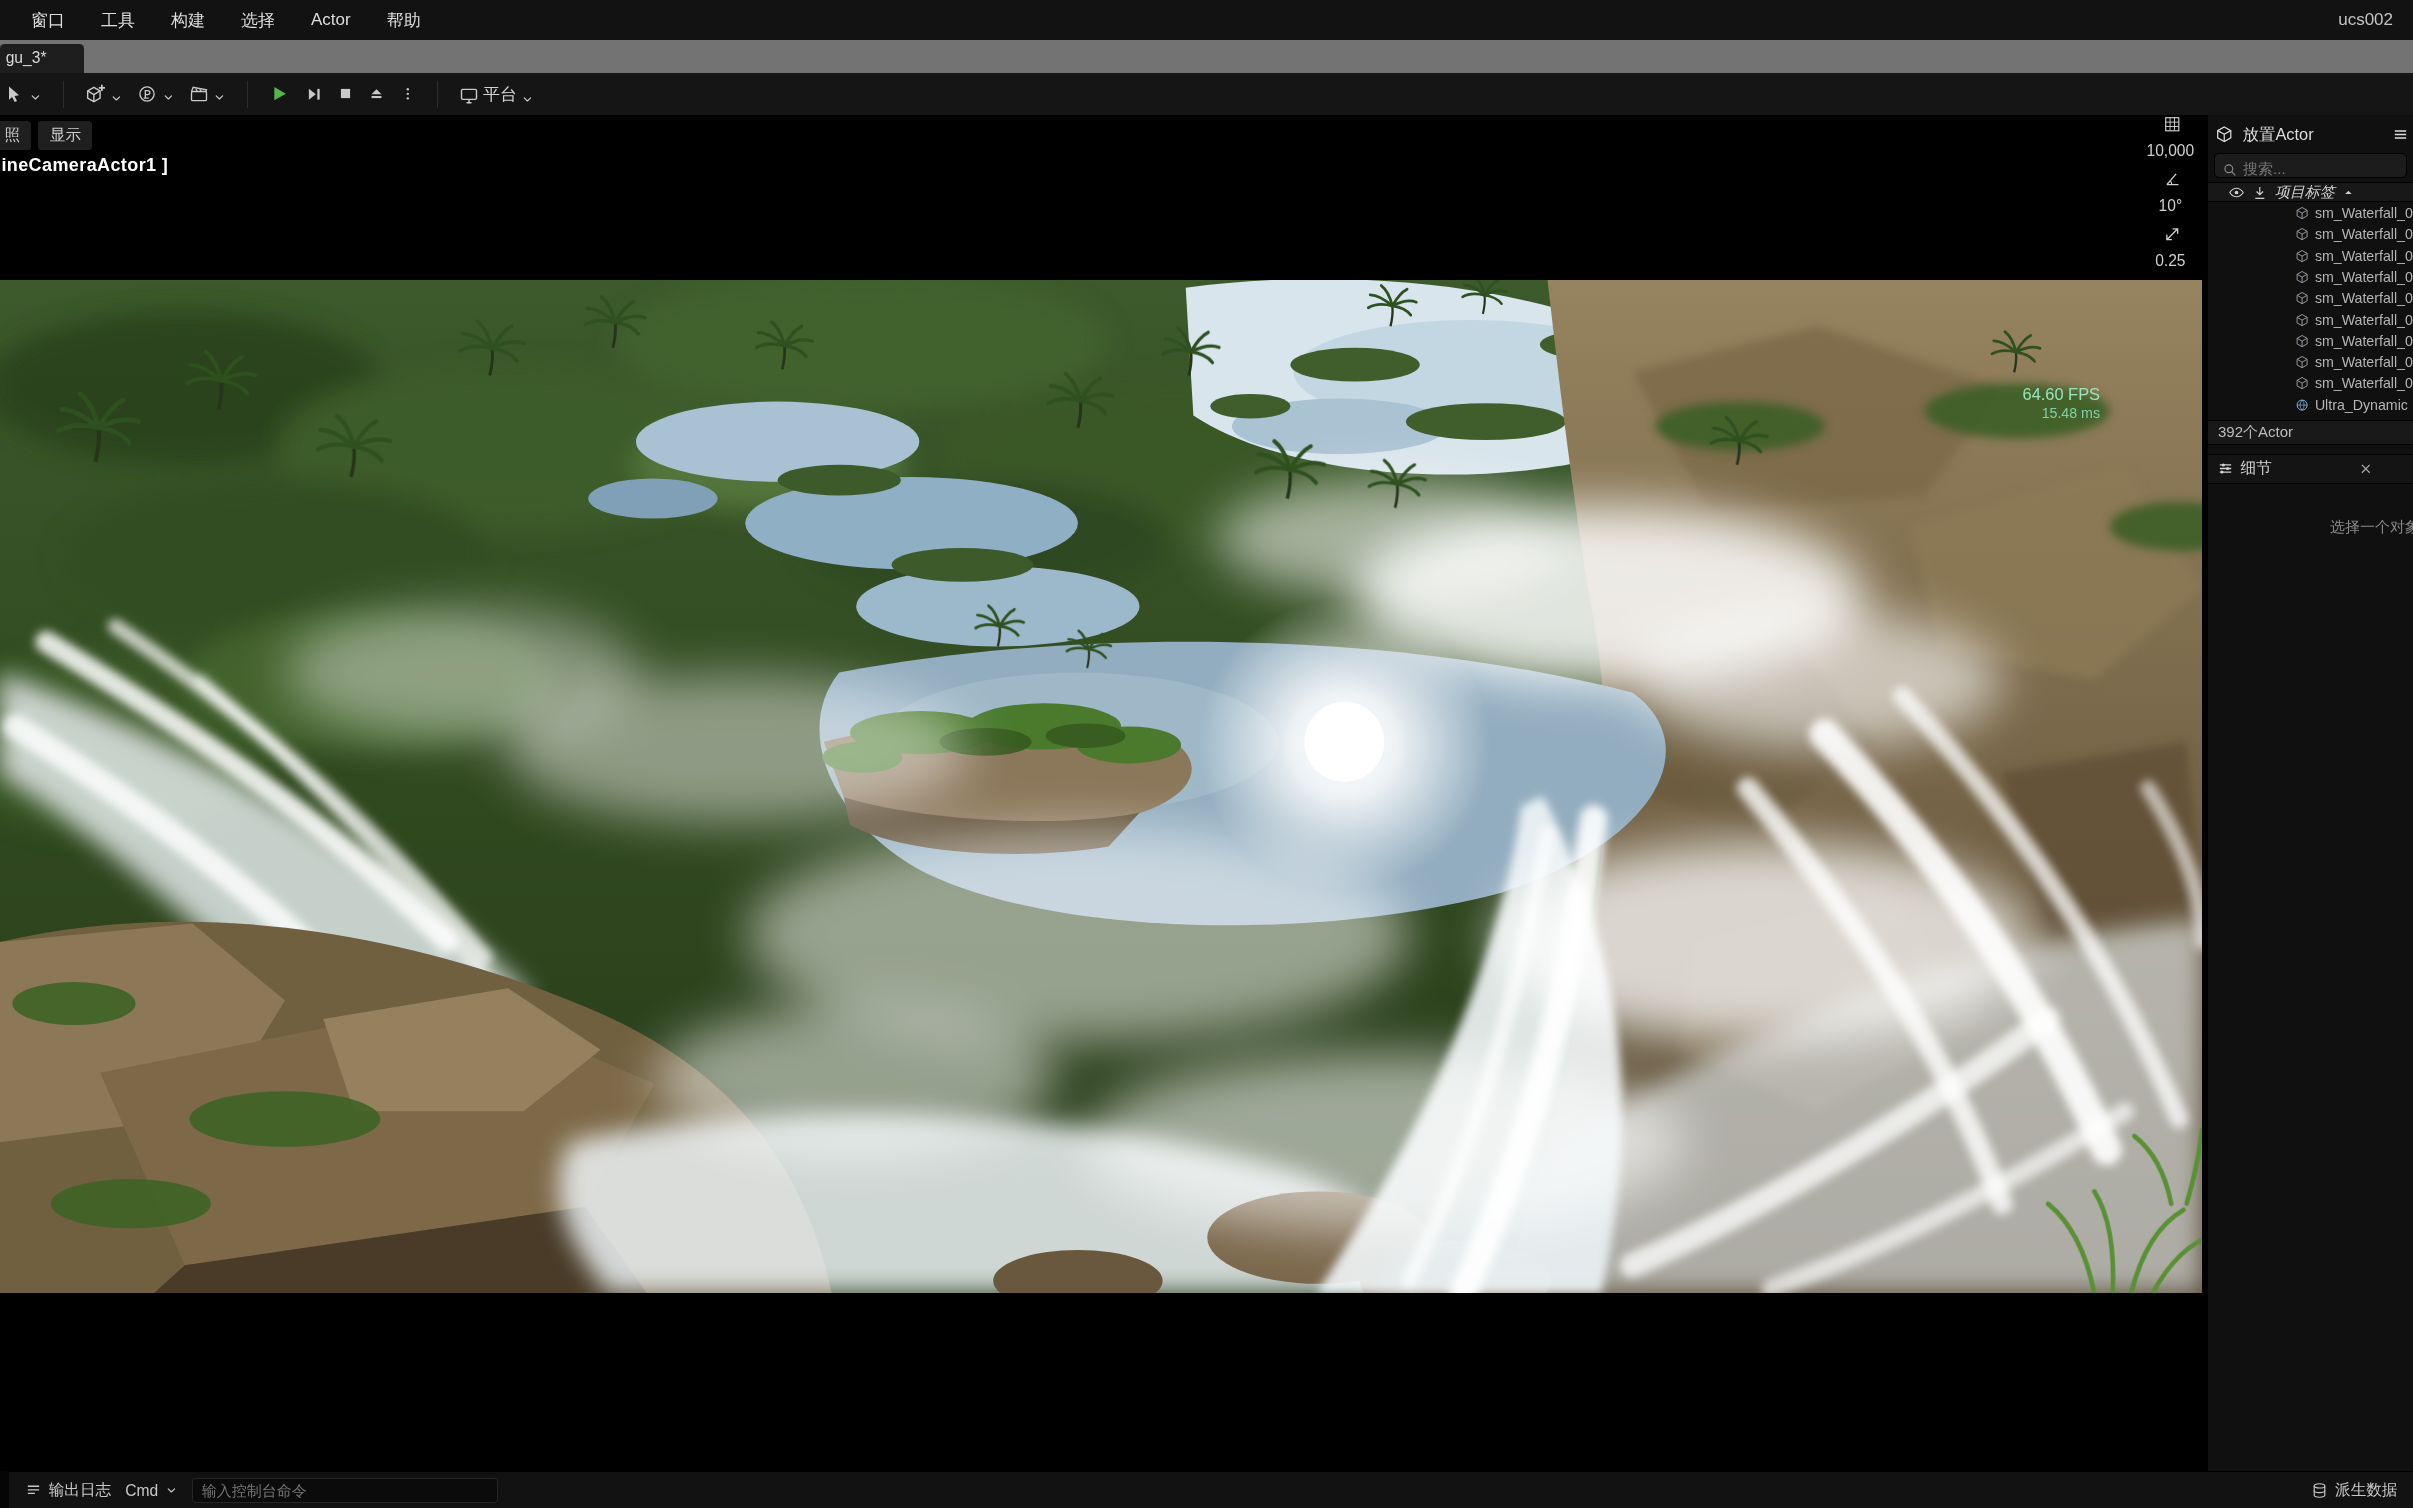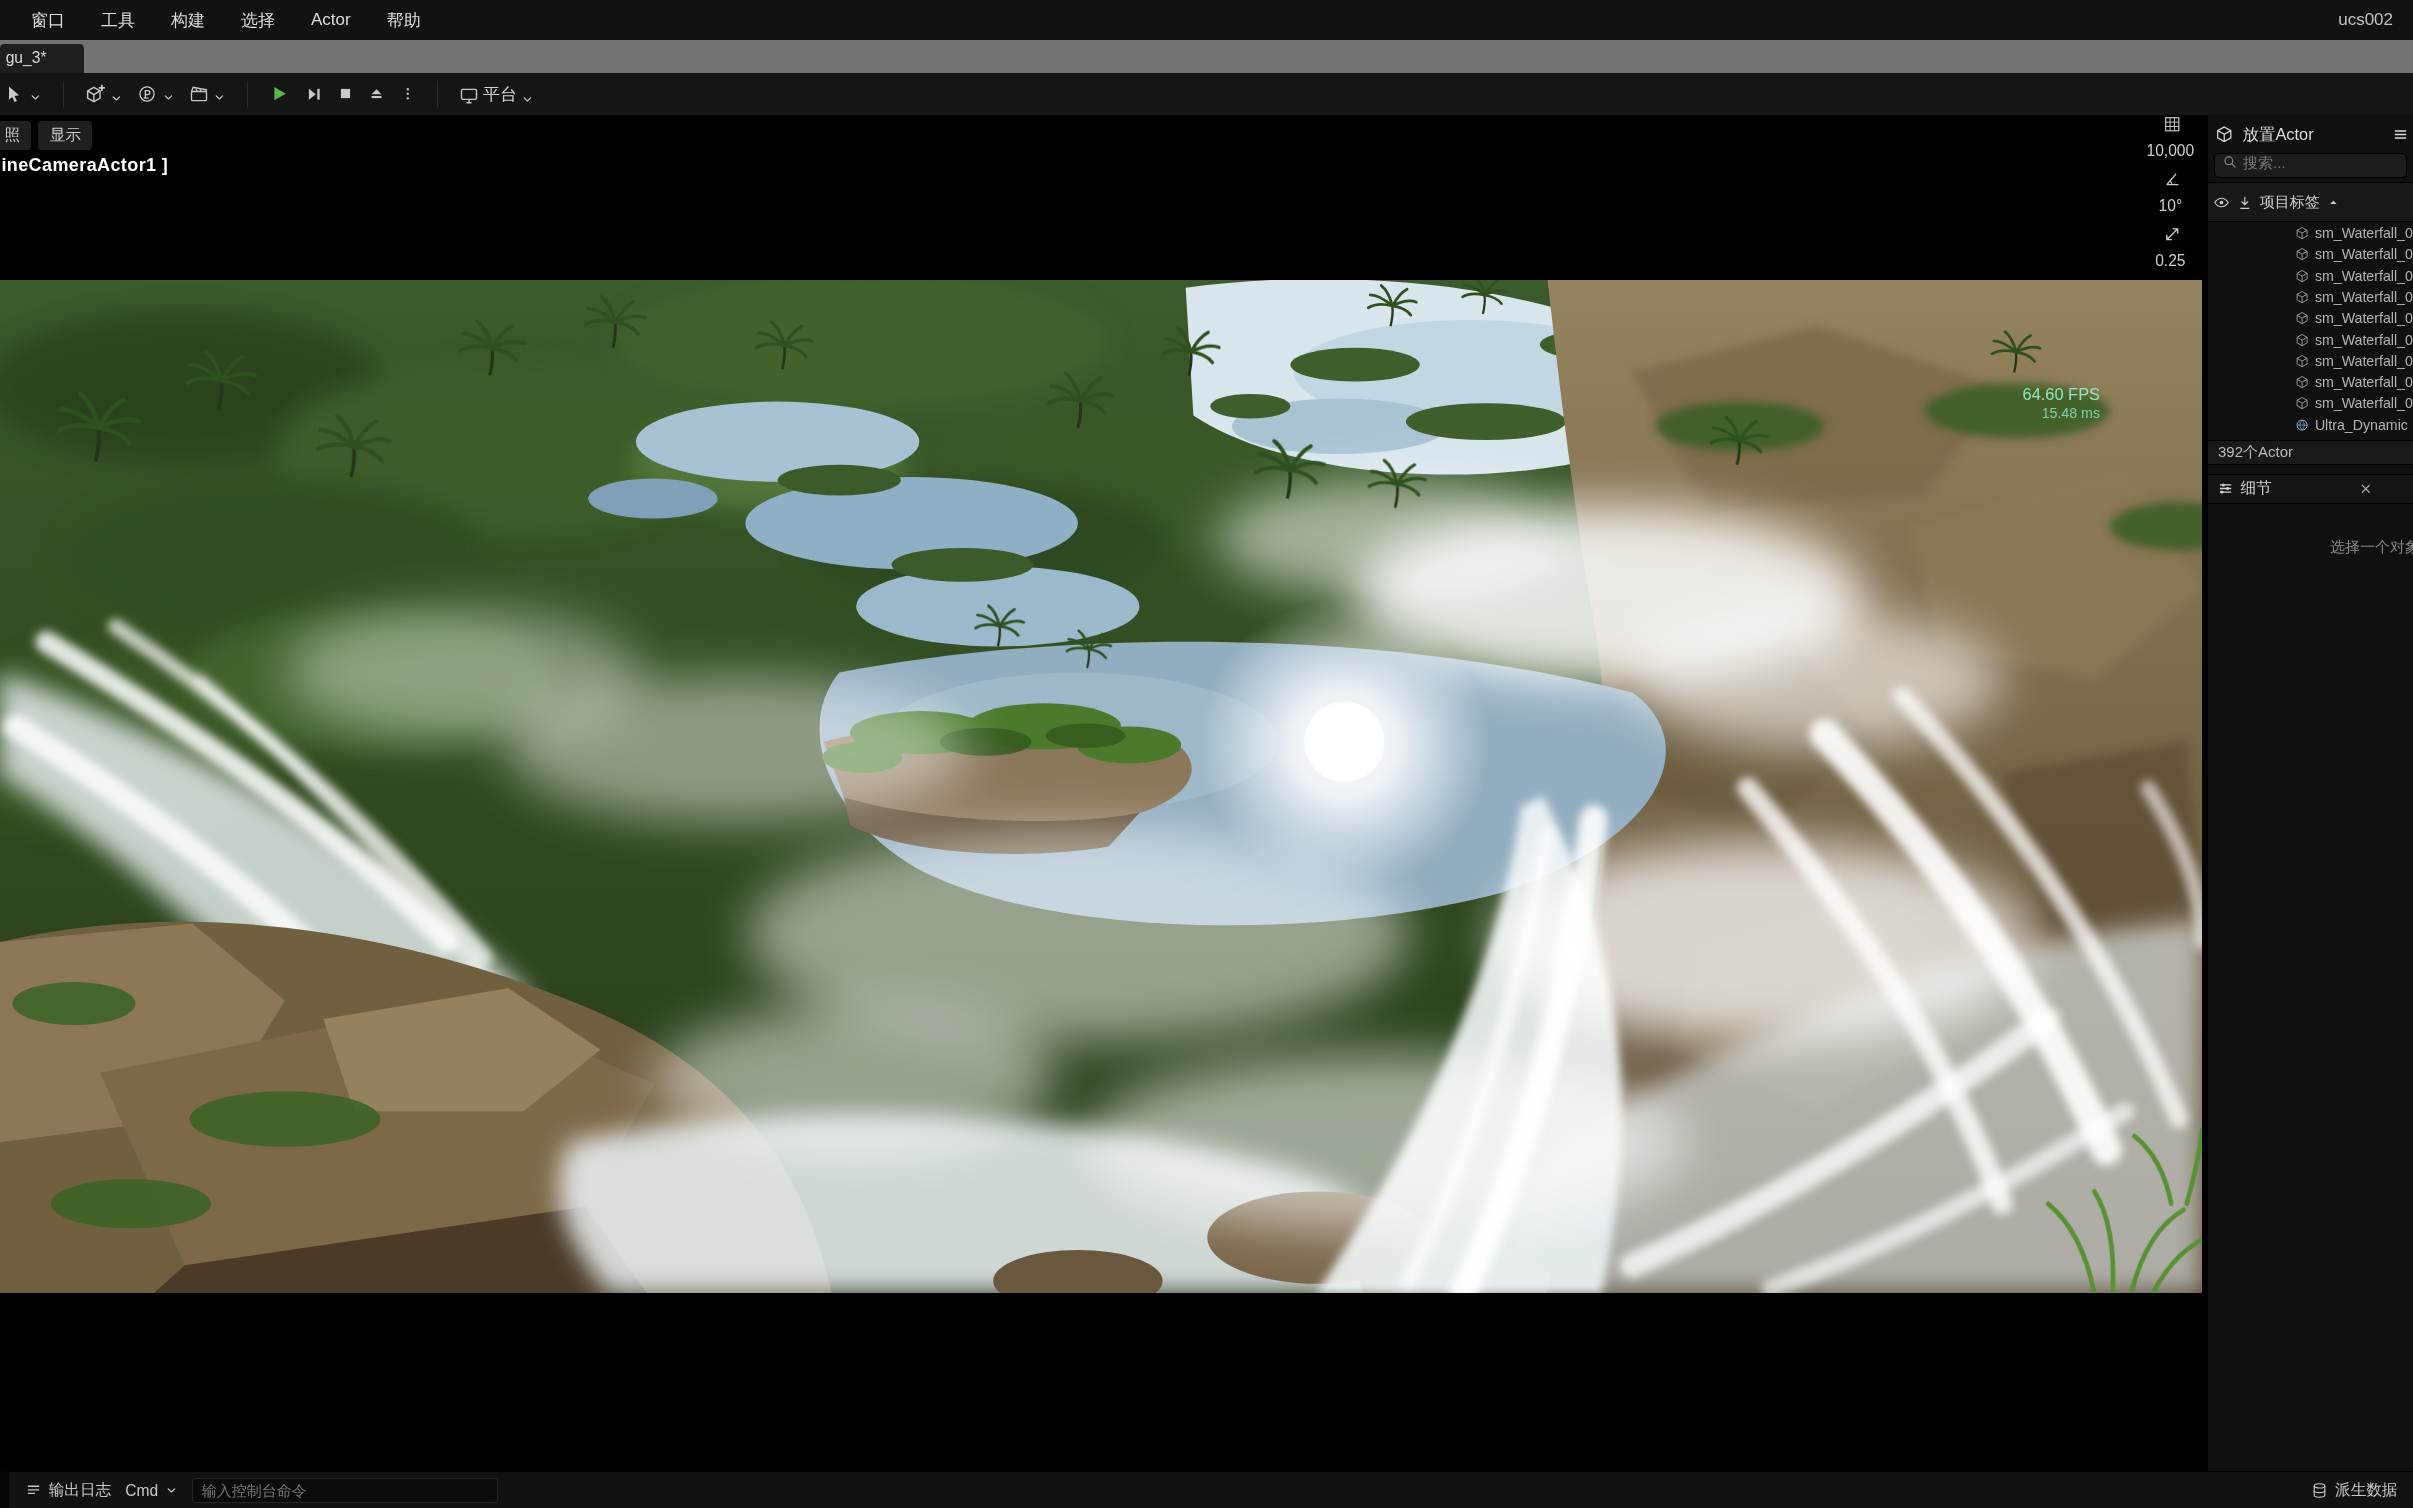--- a/index.html
+++ b/index.html
@@ -65,29 +65,29 @@
   
   .right-panel {
     position: absolute; top: 115px; right: 0; width: 206px; bottom: 38px;
     background: #101010; border-left: 0.7px solid #000; overflow: hidden;
   }
   .rp-header { display: flex; align-items: center; gap: 9px; padding: 8.5px 4.3px 5.7px 7.1px; font-size: 16.4px; color: #dcdcdc; }
   .rp-header .spacer { flex: 1; }
   .rp-search {
     margin: 1.4px 5.7px 4.3px 5.7px; height: 25.6px; background: #1c1c1c;
     border: 0.7px solid #000; border-radius: 5px;
-    display: flex; align-items: flex-start; gap: 5.7px; padding: 0 7.1px; color: #8a8a8a;
+    display: flex; align-items: flex-end; gap: 5.7px; padding: 0 7.1px; color: #8a8a8a;
   }
   .rp-search input {
     background: transparent; border: none; outline: none; width: 100%;
     color: #aaaaaa; font-size: 15px; font-family: "Liberation Sans", sans-serif;
   }
   .rp-colhead {
-    height: 40px; background: #181818; display: flex; align-items: center; gap: 7.1px;
-    padding: 0 5px; font-size: 15px; color: #cfcfcf; border-top: 0.7px solid #000; border-bottom: 0.7px solid #000;
+    height: 20px; background: #181818; display: flex; align-items: center; gap: 7.1px;
+    padding: 0 20px; font-size: 15px; color: #cfcfcf; border-top: 0.7px solid #000; border-bottom: 0.7px solid #000; font-style: italic;
   }
   .rp-rows { }
   .rp-row {
     height: 21.3px; display: flex; align-items: center; gap: 5.7px;
     padding-left: 87px; color: #b4b4b4; font-size: 14.2px;
     white-space: nowrap; overflow: hidden;
   }
   .row-icon { color: #9aa0a6; flex: none; }
   .row-icon.sky { color: #86b7e4; }
   .rp-count {

